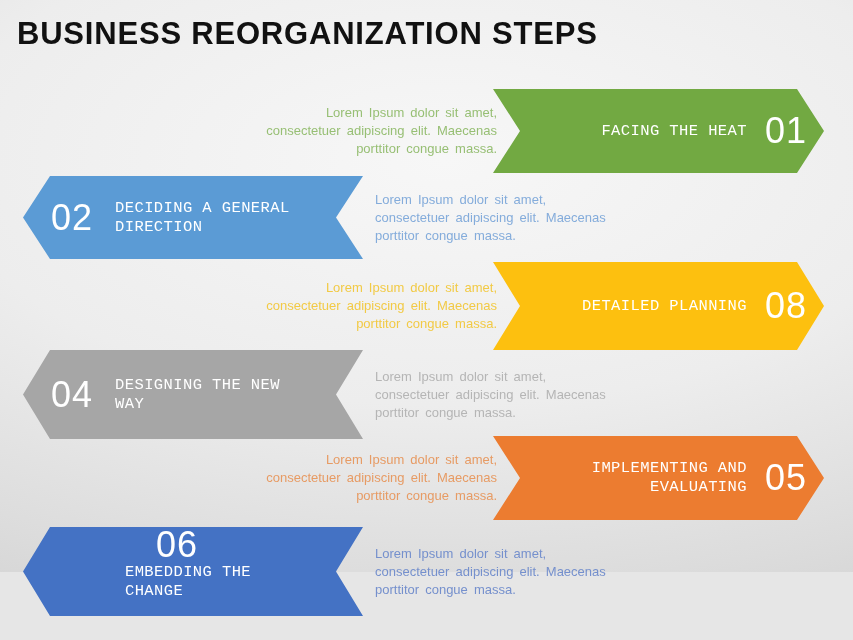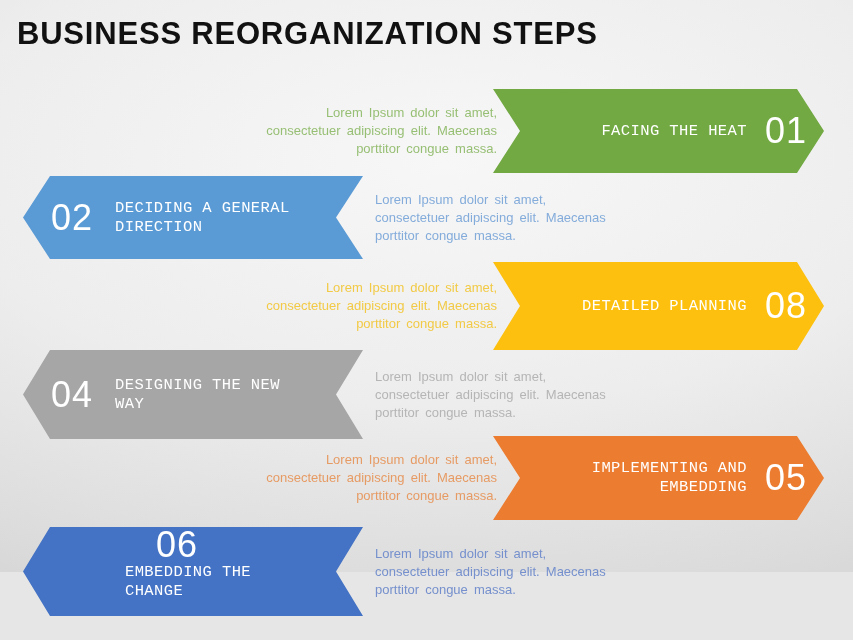--- a/index.html
+++ b/index.html
@@ -114,21 +114,21 @@
 consectetuer adipiscing elit. Maecenas
 porttitor congue massa.</div>
   </div>
 
   <div class="row r5">
     <div class="desc desc-left" style="color: rgb(231, 155, 100);">Lorem Ipsum dolor sit amet,
 consectetuer adipiscing elit. Maecenas
 porttitor congue massa.</div>
     <div class="arrow right" style="background: rgb(236, 124, 48);">
       <div class="label">IMPLEMENTING AND
-EMBEDDING</div>
+EVALUATING</div>
       <div class="num">05</div>
     </div>
   </div>
 
   <div class="row r6">
     <div class="arrow left" style="background: rgb(68, 114, 196); flex-direction: column;">
       <div class="num">06</div>
       <div class="label">EMBEDDING THE
 CHANGE</div>
     </div>

